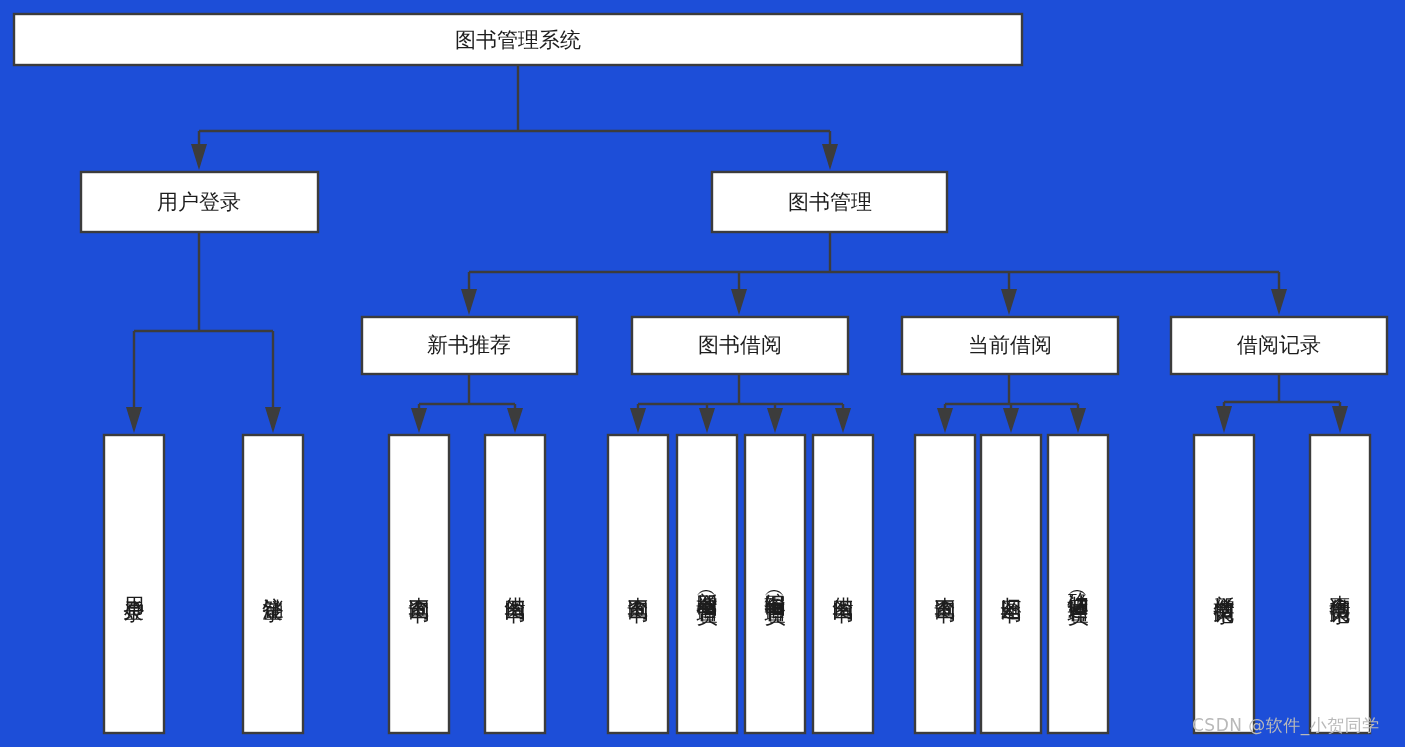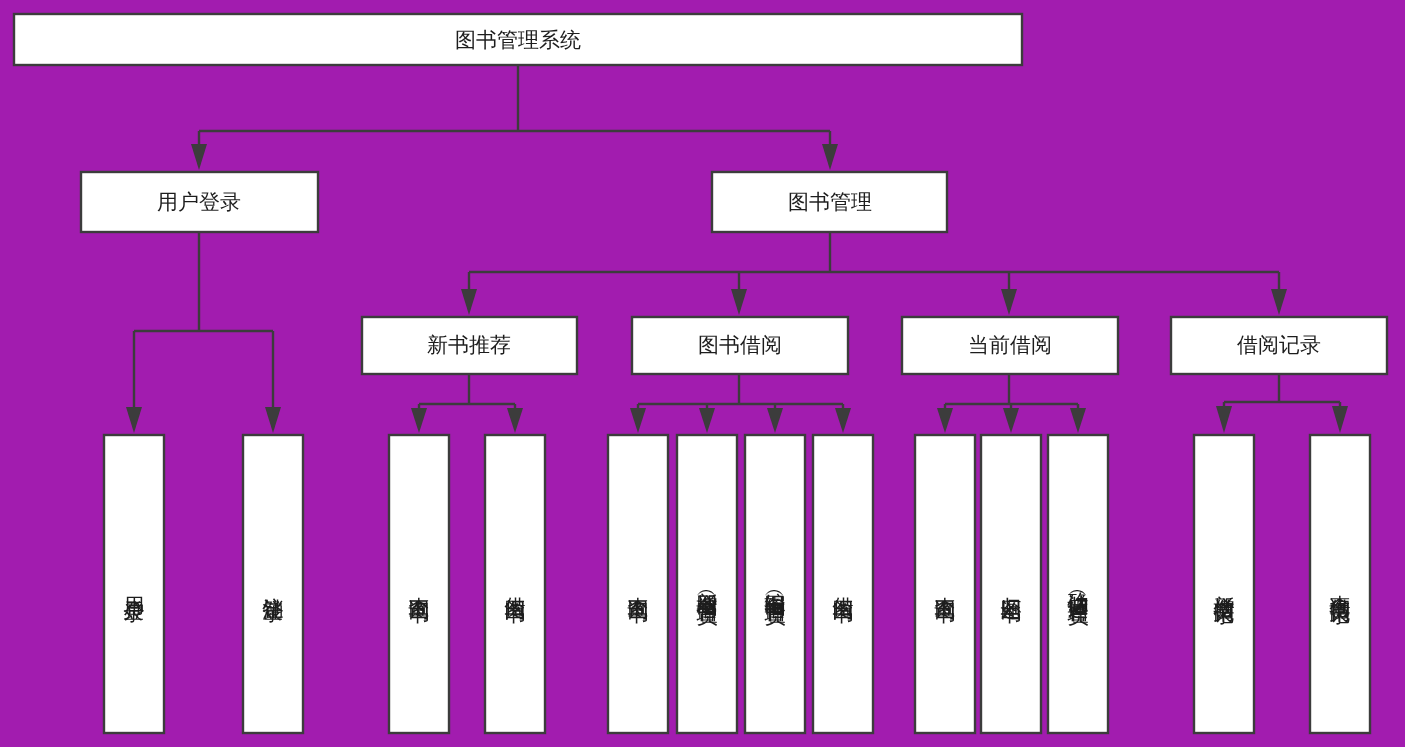--- a/index.html
+++ b/index.html
@@ -10,21 +10,21 @@
   body {
     width: 1405px;
     height: 747px;
     font-family: "DejaVu Sans", "Liberation Sans", sans-serif;
     overflow: hidden;
   }
   #diagram-root {
     position: relative;
     width: 1405px;
     height: 747px;
-    background: #a21caf;
+    background: #1d4ed8;
   }
   svg.canvas {
     position: absolute;
     top: 0;
     left: 0;
     width: 1405px;
     height: 747px;
   }
   .node-box {
     fill: #ffffff;
@@ -218,14 +218,15 @@
       <rect class="node-box" x="1194" y="435" width="60" height="298"></rect>
       <text class="node-label-v" x="1224" y="584">新增借阅记录</text>
     </g>
     <g>
       <rect class="node-box" x="1310" y="435" width="60" height="298"></rect>
       <text class="node-label-v" x="1340" y="584">查询借阅记录</text>
     </g>
 
   </svg>
 
+  <div class="watermark">CSDN @软件_小贺同学</div>
 
 </div>
 
 </body></html>

